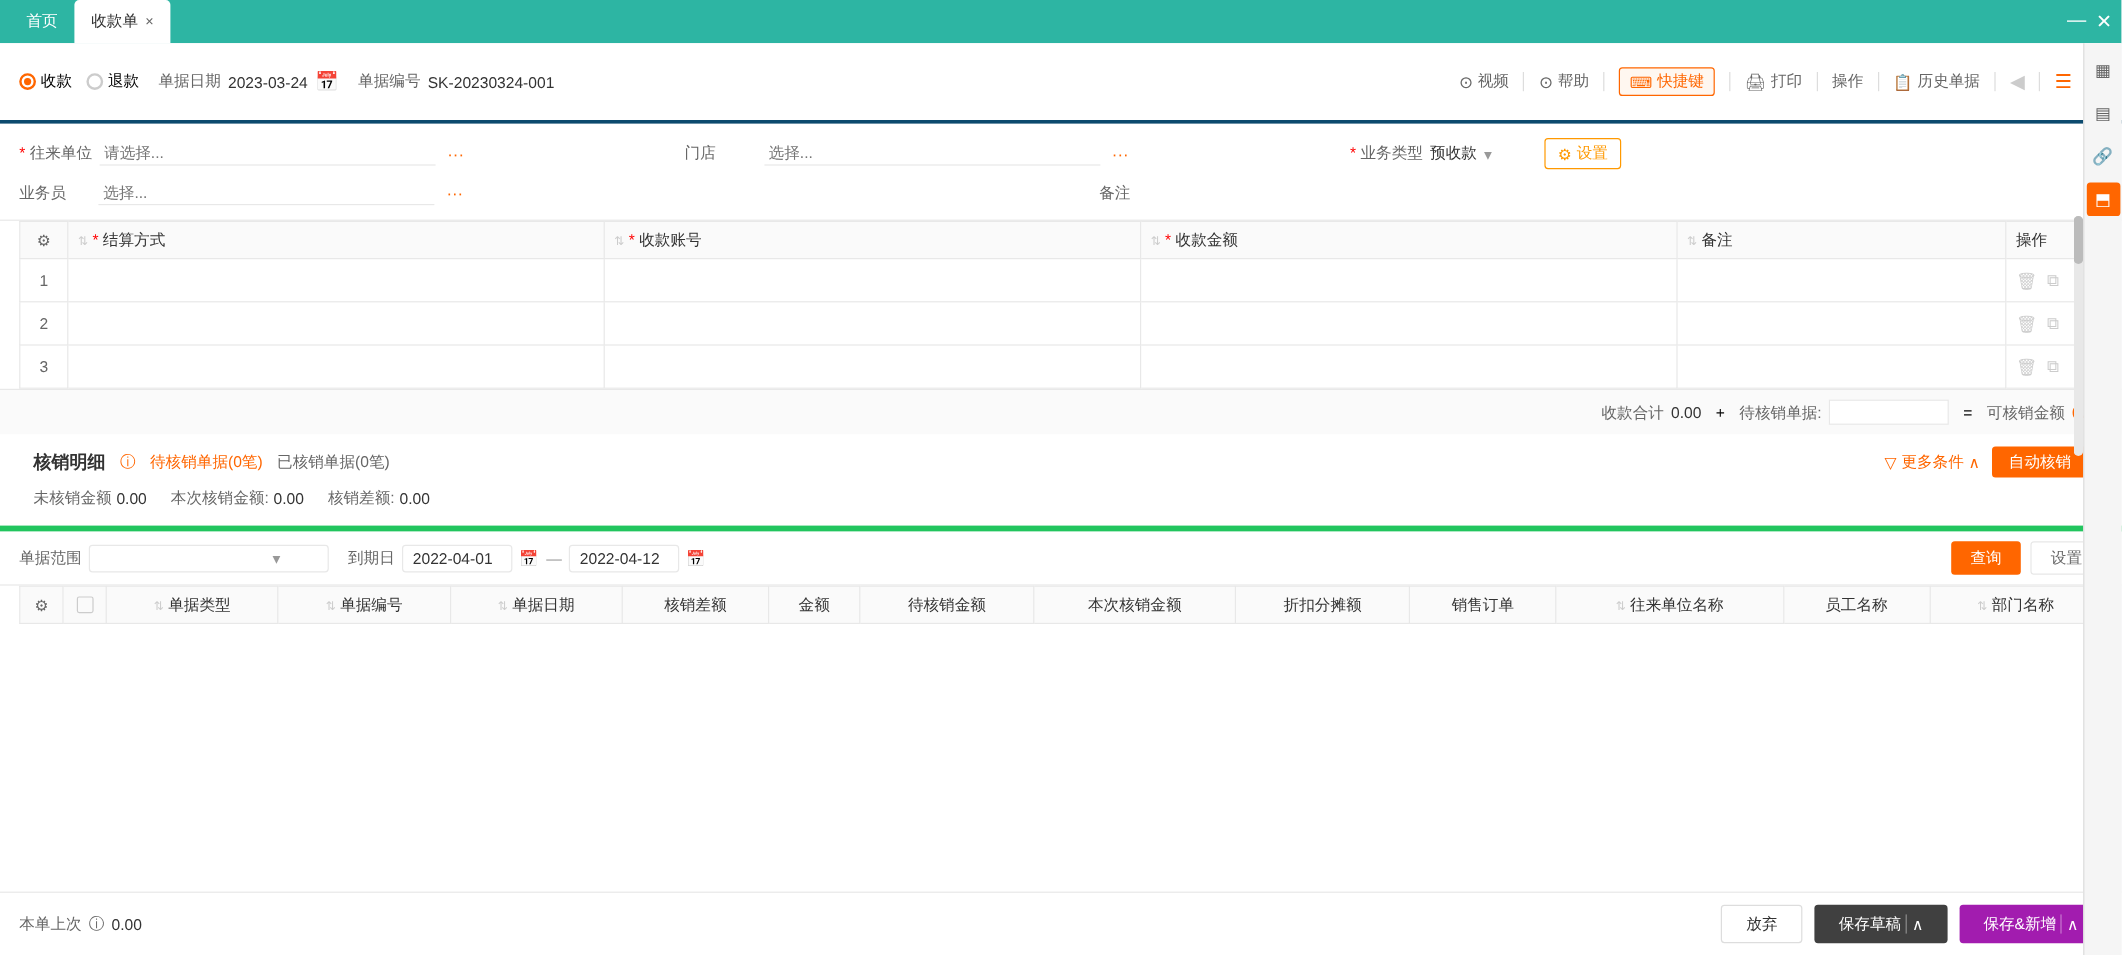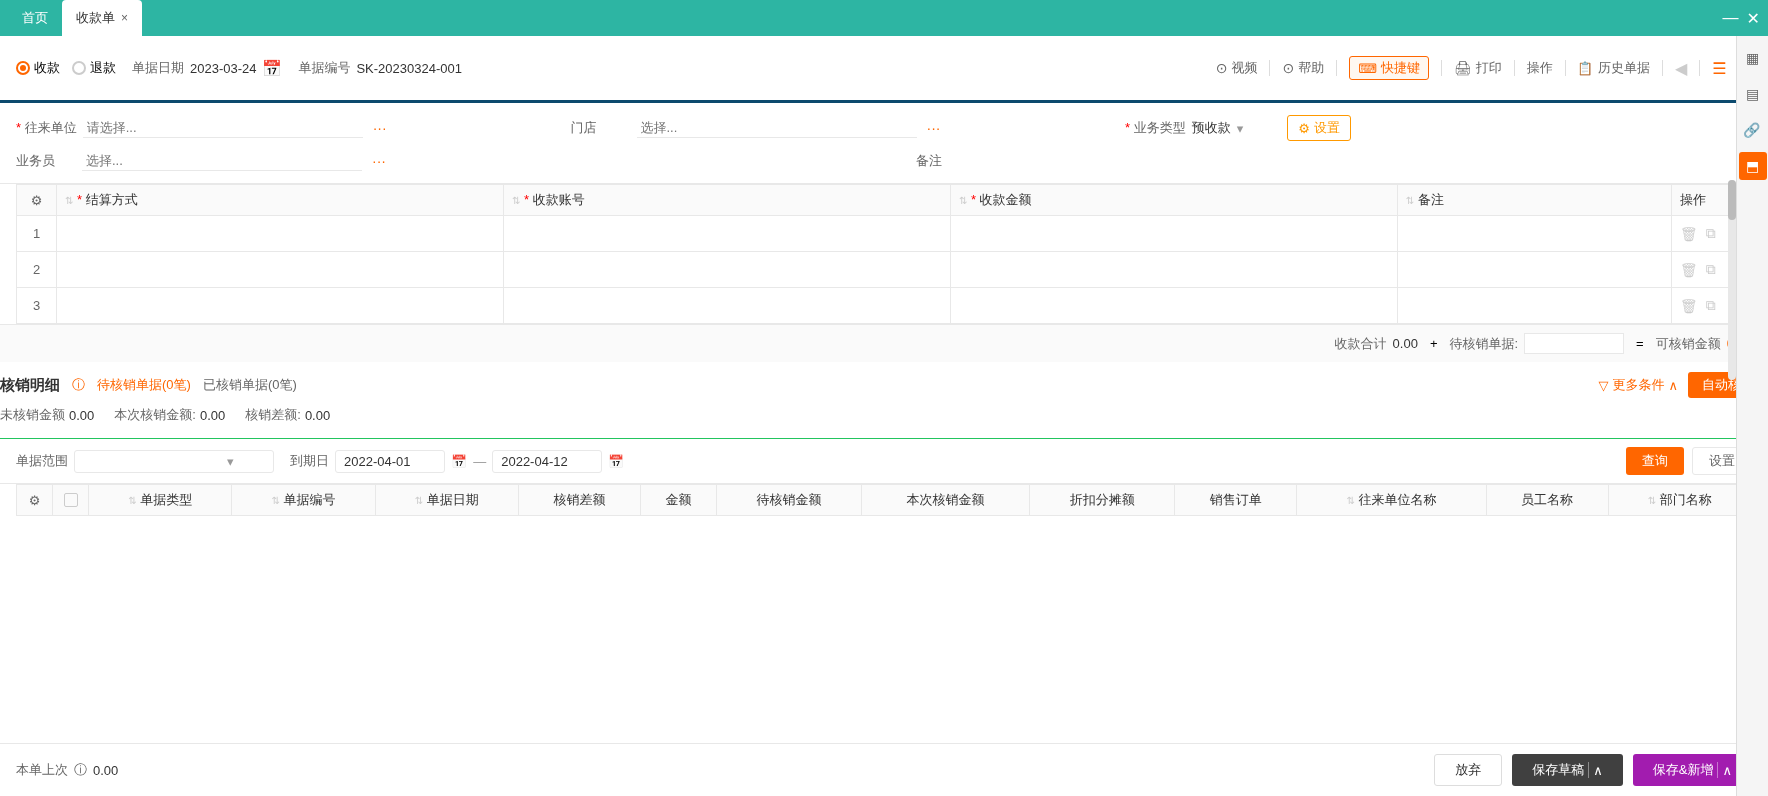--- a/index.html
+++ b/index.html
@@ -292,22 +292,22 @@
     }
     .discount-input {
       border: 1px solid #e8e8e8;
       width: 100px;
       padding: 2px 4px;
       outline: none;
     }
 
     
     .hex-section {
-      padding: 10px 0 6px;
-      border-bottom: 1px solid #22c55e;
+      padding: 10px 28px 6px;
+      border-bottom: 5px solid #22c55e;
       background: #fff;
     }
     .hex-title-row {
       display: flex;
       align-items: center;
       gap: 12px;
       margin-bottom: 8px;
     }
     .hex-title {
       font-size: 15px;
@@ -379,21 +379,21 @@
       display: flex;
       align-items: center;
       gap: 4px;
       cursor: pointer;
     }
     .filter-date-input {
       border: 1px solid #e8e8e8;
       padding: 3px 8px;
       border-radius: 3px;
       color: #333;
-      width: 110px;
+      width: 92px;
     }
     .filter-date-sep { color: #999; }
     .filter-right {
       margin-left: auto;
       display: flex;
       gap: 8px;
     }
     .btn-query {
       background: #f60;
       color: #fff;

